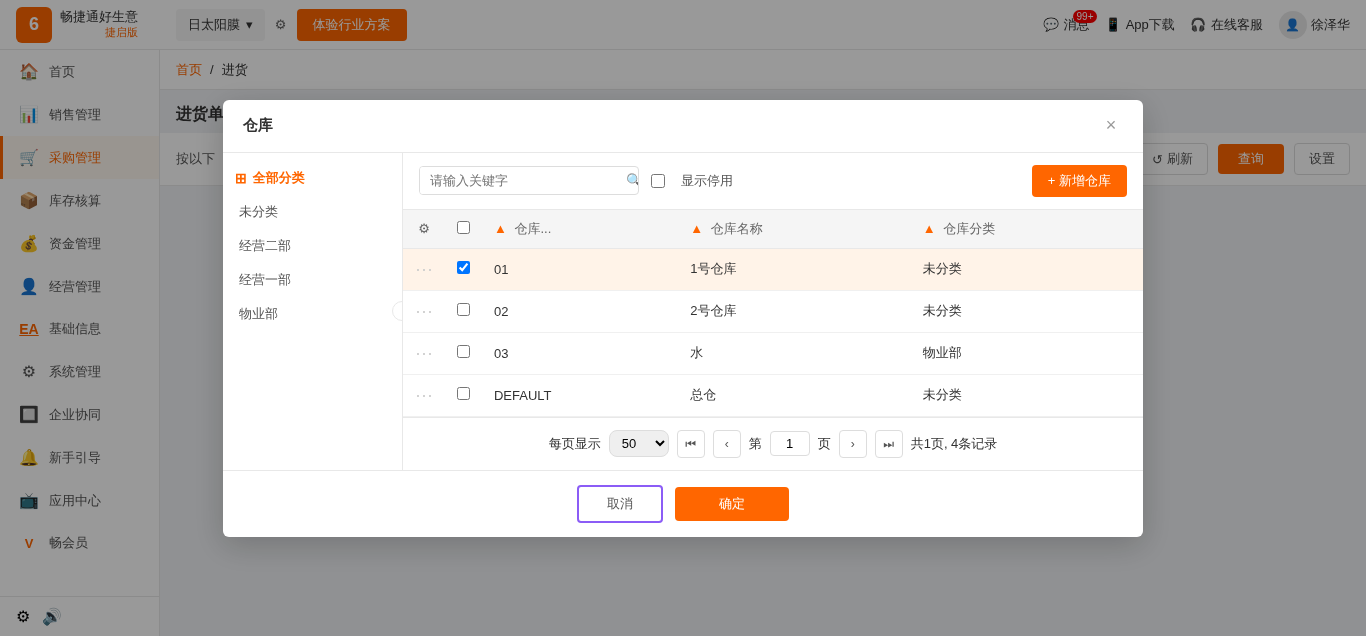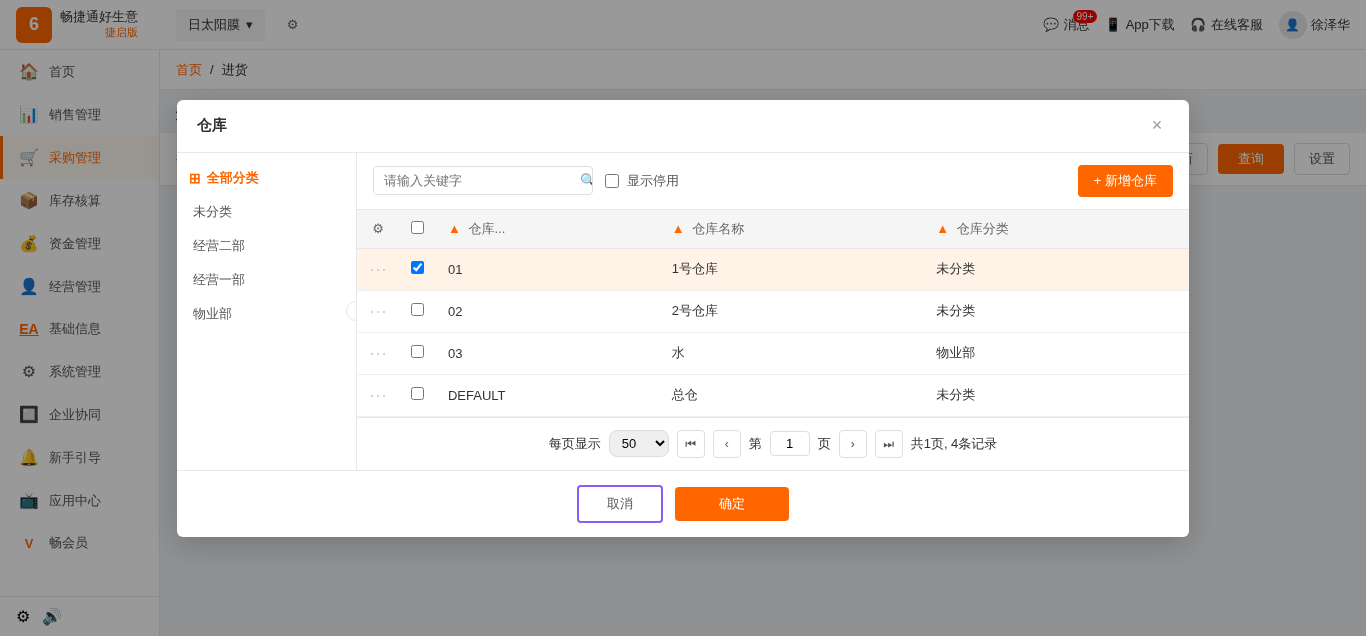--- a/index.html
+++ b/index.html
@@ -27,21 +27,20 @@
       background: #f60;
       border-radius: 6px;
       display: flex; align-items: center; justify-content: center;
       color: white; font-weight: bold; font-size: 18px;
     }
     .logo-text { font-size: 13px; color: #333; line-height: 1.3; }
     .logo-sub { font-size: 11px; color: #f60; text-align: right; }
     .header-center {
       flex: 1;
       display: flex;
-      gap: 12px;
     }
     .store-selector {
       display: flex; align-items: center; gap: 6px;
       background: #f5f5f5; border-radius: 4px; padding: 6px 12px;
       cursor: pointer; font-size: 13px; color: #333;
     }
     .settings-icon-btn {
       width: 32px; height: 32px; display: flex; align-items: center; justify-content: center;
       cursor: pointer; color: #666;
     }
@@ -113,21 +112,21 @@
     
     .dialog-overlay {
       position: fixed; top: 0; left: 0; width: 100%; height: 100%;
       background: rgba(0,0,0,0.4);
       display: flex; align-items: center; justify-content: center;
       z-index: 1000;
     }
     .dialog {
       background: white;
       border-radius: 6px;
-      width: 1012px;
+      width: 920px;
       max-height: 600px;
       display: flex;
       flex-direction: column;
       box-shadow: 0 8px 32px rgba(0,0,0,0.2);
     }
     .dialog-header {
       display: flex; align-items: center; justify-content: space-between;
       padding: 14px 20px;
       border-bottom: 1px solid #e8e8e8;
     }
@@ -172,21 +171,21 @@
       border: 1px solid #ddd; border-radius: 4px; overflow: hidden;
       width: 220px;
     }
     .search-box input {
       border: none; outline: none; padding: 6px 10px; flex: 1; font-size: 13px;
     }
     .search-btn {
       background: none; border: none; cursor: pointer; padding: 6px 10px; color: #999;
     }
     .show-disabled-label {
-      display: flex; align-items: center; gap: 8px; color: #555; font-size: 13px;
+      display: flex; align-items: center; gap: 16px; color: #555; font-size: 13px;
     }
     .checkbox { width: 14px; height: 14px; cursor: pointer; }
     .add-btn {
       margin-left: auto;
       background: #f60; color: white; border: none; border-radius: 4px;
       padding: 7px 16px; cursor: pointer; font-size: 13px;
       display: flex; align-items: center; gap: 4px;
     }
 
     
@@ -276,20 +275,21 @@
       <div class="logo-text">畅捷通好生意</div>
       <div class="logo-sub">捷启版</div>
     </div>
   </div>
   <div class="header-center">
     <div class="store-selector">
       <span>日太阳膜</span>
       <span>▾</span>
     </div>
     <div class="settings-icon-btn">⚙</div>
+    <button class="trial-btn">体验行业方案</button>
   </div>
   <div class="header-right">
     <div class="header-right-item">
       <span>💬</span>
       <span>消息</span>
       <span class="badge">99+</span>
     </div>
     <div class="header-right-item">
       <span>📱</span>
       <span>App下载</span>

